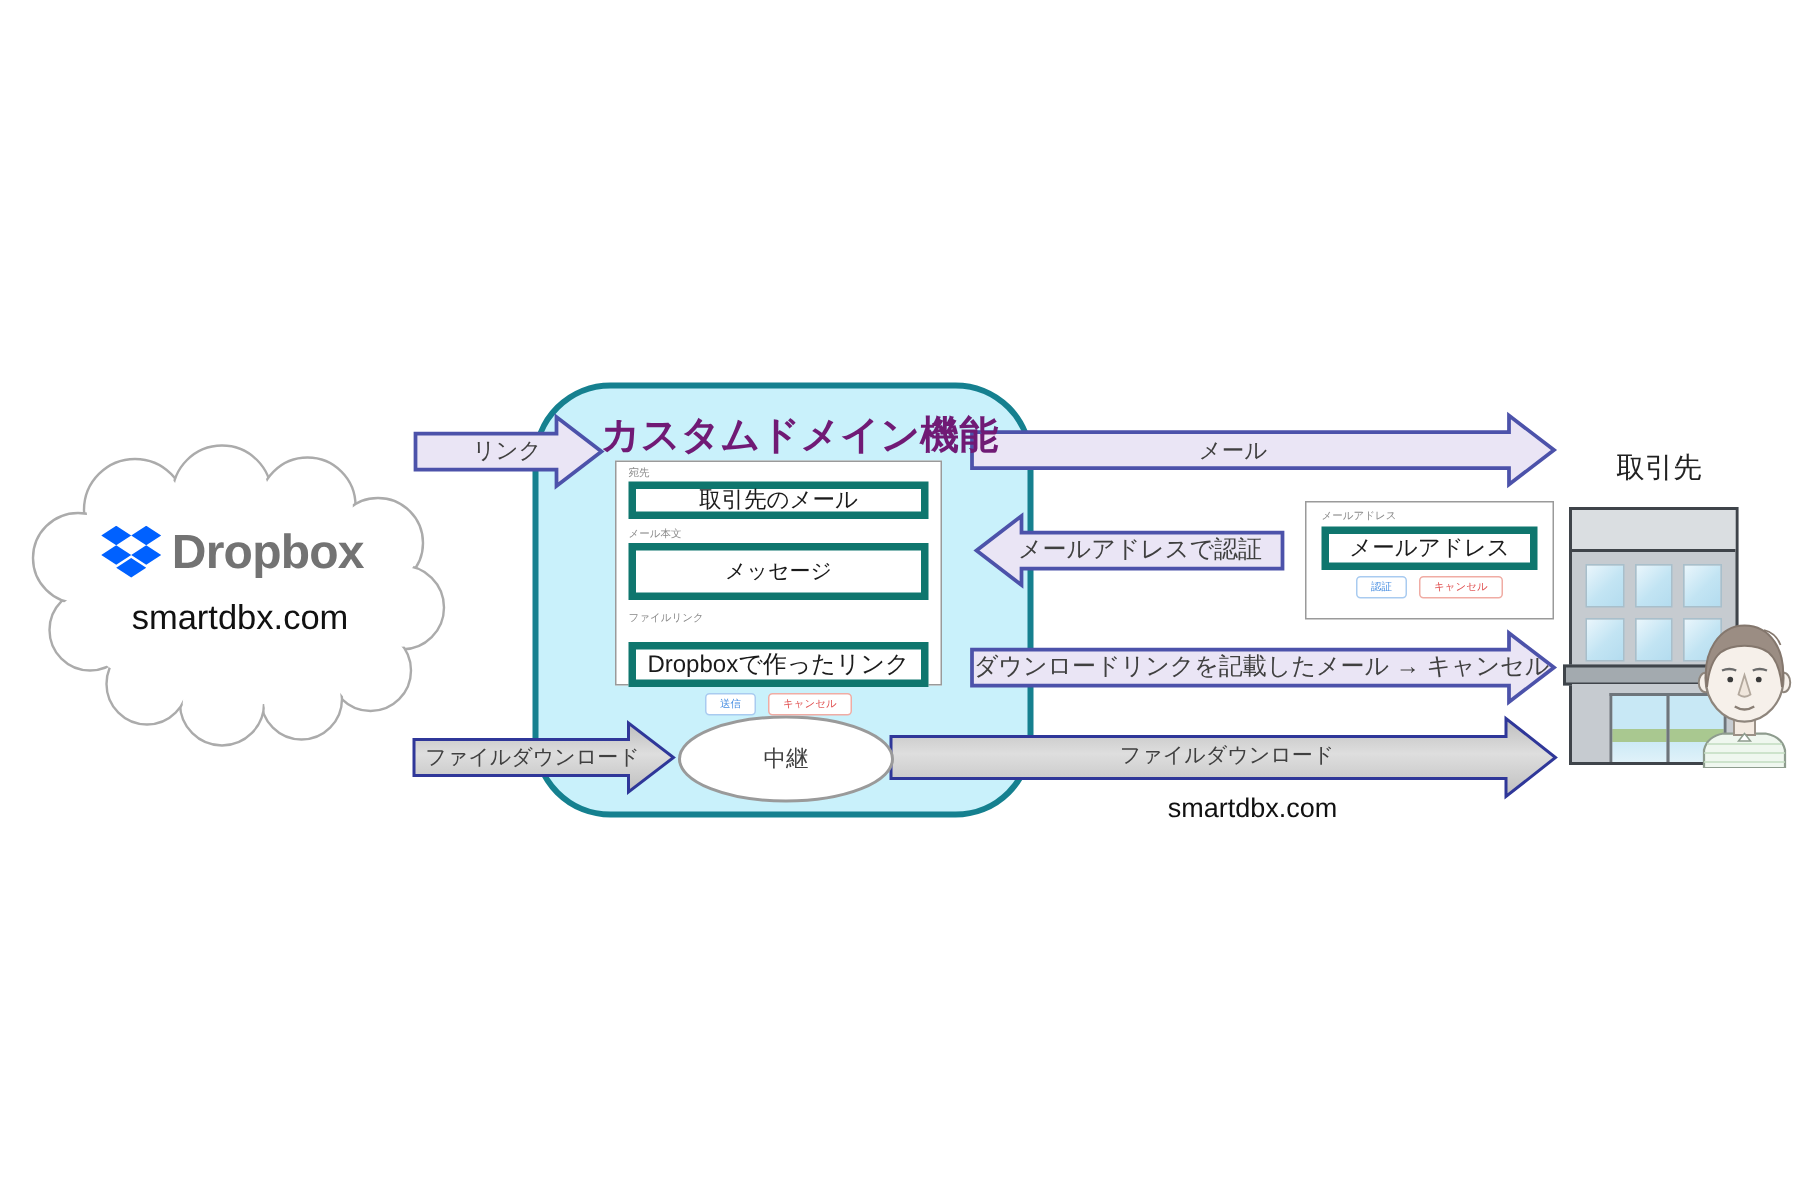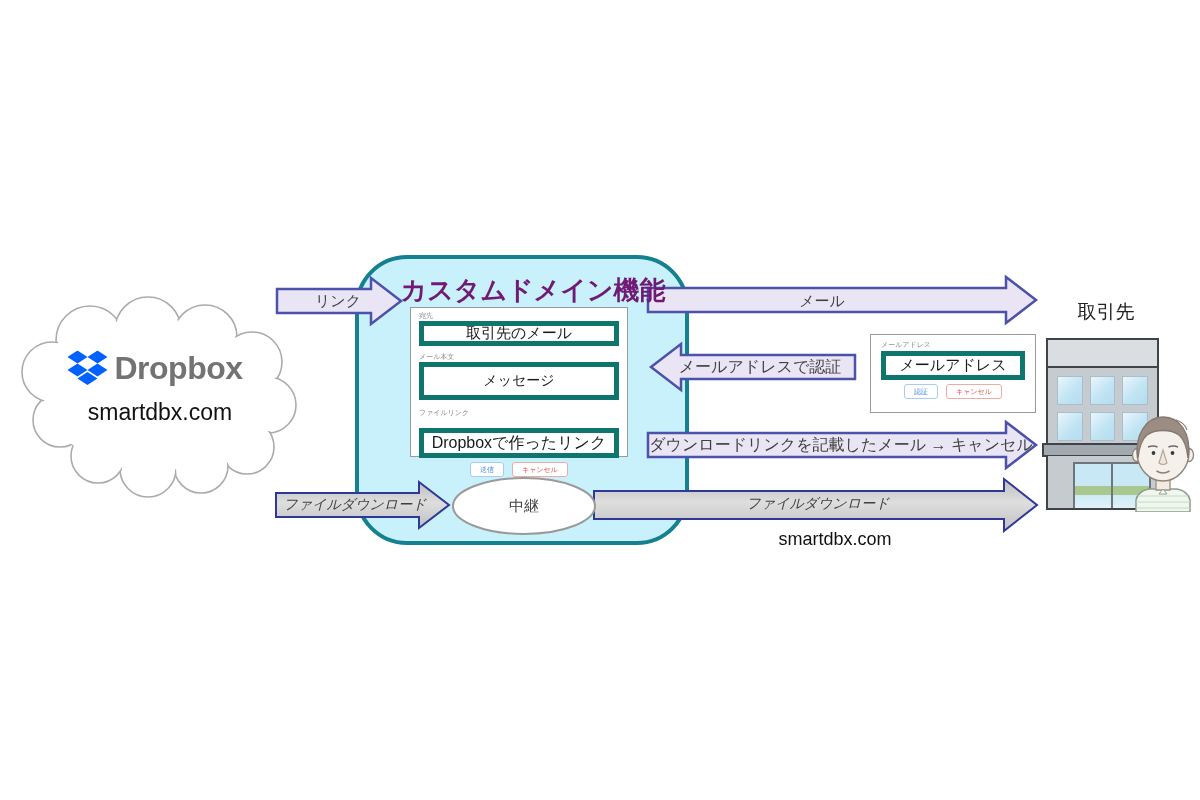--- a/index.html
+++ b/index.html
@@ -7,21 +7,21 @@
           font-family:"Liberation Sans",sans-serif;color:#1a1a1a;}
   .abs{position:absolute;}
   .ctr{transform:translate(-50%,-50%);white-space:nowrap;}
   .layer{position:absolute;left:0;top:0;z-index:2;}
   
   .main-box{left:355px;top:255px;width:334px;height:290px;background:#C9F1FB;
             border:4px solid #15808F;border-radius:52px;box-sizing:border-box;z-index:1;}
   .main-title{left:533px;top:290px;font-size:26px;font-weight:bold;color:#701a75;z-index:3;}
   
   .arrow-label{z-index:3;color:#404040;}
-  .fs14{font-size:14px;font-style:italic;} .fs15{font-size:15px;} .fs16{font-size:16px;}
+  .fs14{font-size:14px;} .fs15{font-size:15px;} .fs16{font-size:16px;}
   
   .panel{background:#fff;border:1px solid #9a9a9a;box-sizing:border-box;z-index:3;}
   .form1{left:410px;top:307px;width:218px;height:150px;padding:3px 8px;}
   .form2{left:870px;top:334px;width:166px;height:79px;padding:5px 10px;}
   .tiny-label{font-size:7px;color:#8a8a8a;line-height:9px;display:block;text-align:left;}
   .field{border:5px solid #0f766e;background:#fff;display:flex;align-items:center;
          justify-content:center;overflow:visible;}
   .f-to{height:15px;font-size:15px;margin-top:1px;}
   .f-body{height:28px;font-size:14px;margin-top:1px;}
   .f-link{height:20px;font-size:16px;margin-top:11px;}

